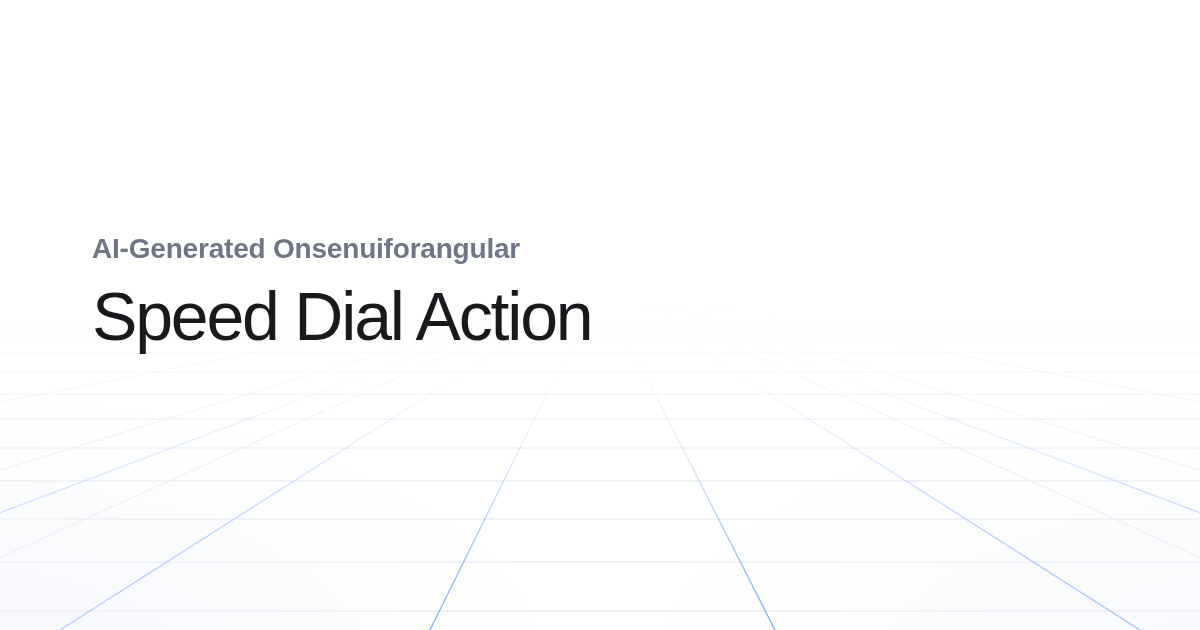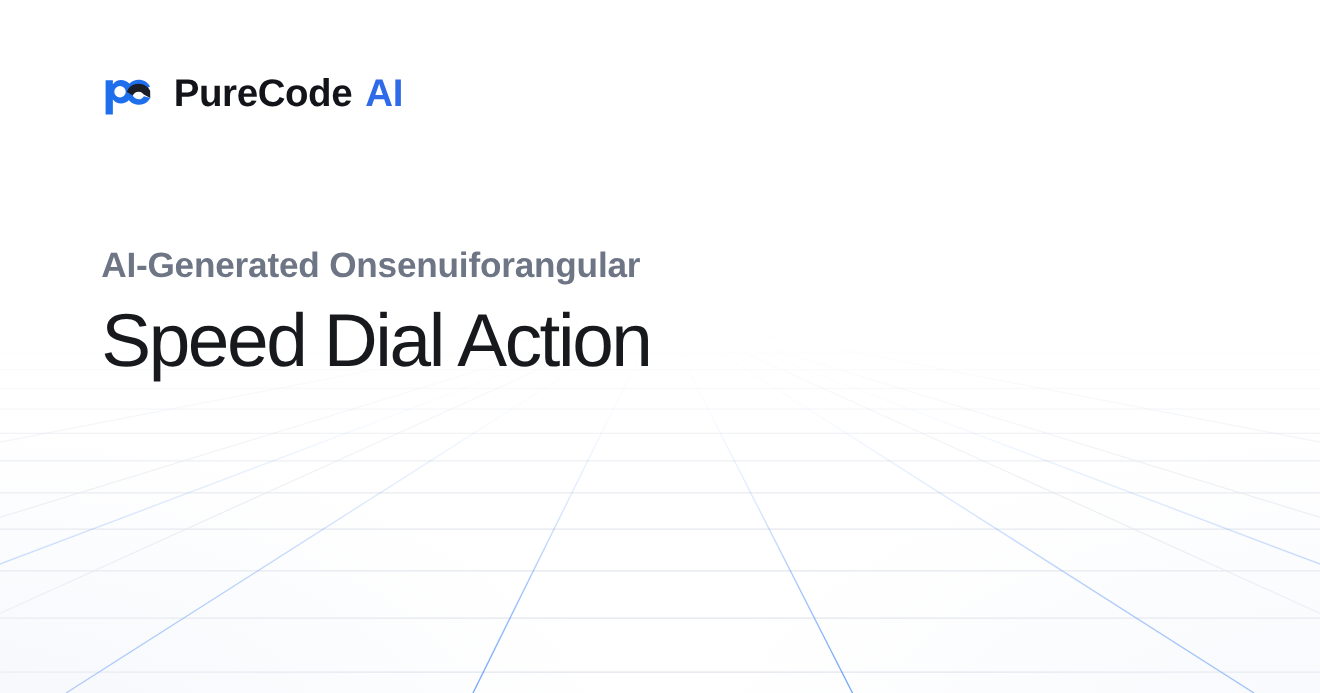--- a/index.html
+++ b/index.html
@@ -107,26 +107,26 @@
   }
 
   
   #headline-block {
     position: absolute;
     left: 92px;
     top: 222px;
     width: 1000px;
   }
   #eyebrow {
-    font-size: 32px;
+    font-size: 28px;
     font-weight: 700;
     letter-spacing: -0.2px;
     color: #6e7686;
     line-height: 1.2;
-    margin: 0 0 14px 0;
+    margin: 10px 0 14px 0;
     white-space: nowrap;
   }
   #page-title {
     font-size: 68px;
     font-weight: 400;
     letter-spacing: -2.2px;
     color: #17191d;
     line-height: 1.08;
     margin: 0;
     white-space: nowrap;
@@ -198,41 +198,20 @@
         <line x1="600" y1="286" x2="1510" y2="630"></line>
       </g>
     </svg>
   </div>
 
   <div id="grid-veil"></div>
   <div id="corner-tint"></div>
 
   <div id="content">
 
-    <div id="brand-lockup">
-
-      <svg id="brand-mark" viewBox="0 0 48 48" xmlns="http://www.w3.org/2000/svg" aria-hidden="true">
-
-        <path d="M4 13 h6.6 v3.6 a9.4 9.4 0 0 1 7.4 -3.8 c5.9 0 10.2 4.6 10.2 10.6
-                 c0 6 -4.3 10.6 -10.2 10.6 a9.4 9.4 0 0 1 -7.4 -3.6 V44 H4 Z
-                 M17.1 28.6 a5.2 5.2 0 1 0 0 -10.4 a5.2 5.2 0 0 0 0 10.4 Z" fill="#1f6fed"></path>
-
-        <path d="M44.6 29.2 a11.4 11.4 0 0 1 -10.6 6.1 c-6.2 0 -11.2 -4.8 -11.2 -11.4
-                 c0 -6.6 5 -11.4 11.2 -11.4 c4.6 0 8.5 2.4 10.4 6.2 l-5.7 3.1
-                 a5.3 5.3 0 0 0 -4.7 -2.7 a5.6 5.6 0 0 0 0 11.2 a5.3 5.3 0 0 0 4.8 -2.8 Z" fill="#1f6fed"></path>
-
-        <path d="M44.6 29.2 l-5.9 -3.2 a5.3 5.3 0 0 0 -4.7 -2.7 c-2.4 0 -4.4 1.4 -5.3 3.5
-                 l-5.6 -3.3 a11.4 11.4 0 0 1 10.9 -7.4 c4.6 0 8.6 2.5 10.5 6.3 Z" fill="#1b1e27"></path>
-      </svg>
-
-      <div id="brand-wordmark">
-        <span class="wordmark-primary">PureCode</span>
-        <span class="wordmark-accent">AI</span>
-      </div>
-    </div>
 
     <div id="headline-block">
       <p id="eyebrow">AI-Generated Onsenuiforangular</p>
       <h1 id="page-title">Speed Dial Action</h1>
     </div>
 
   </div>
 </div>
 
 </body></html>

